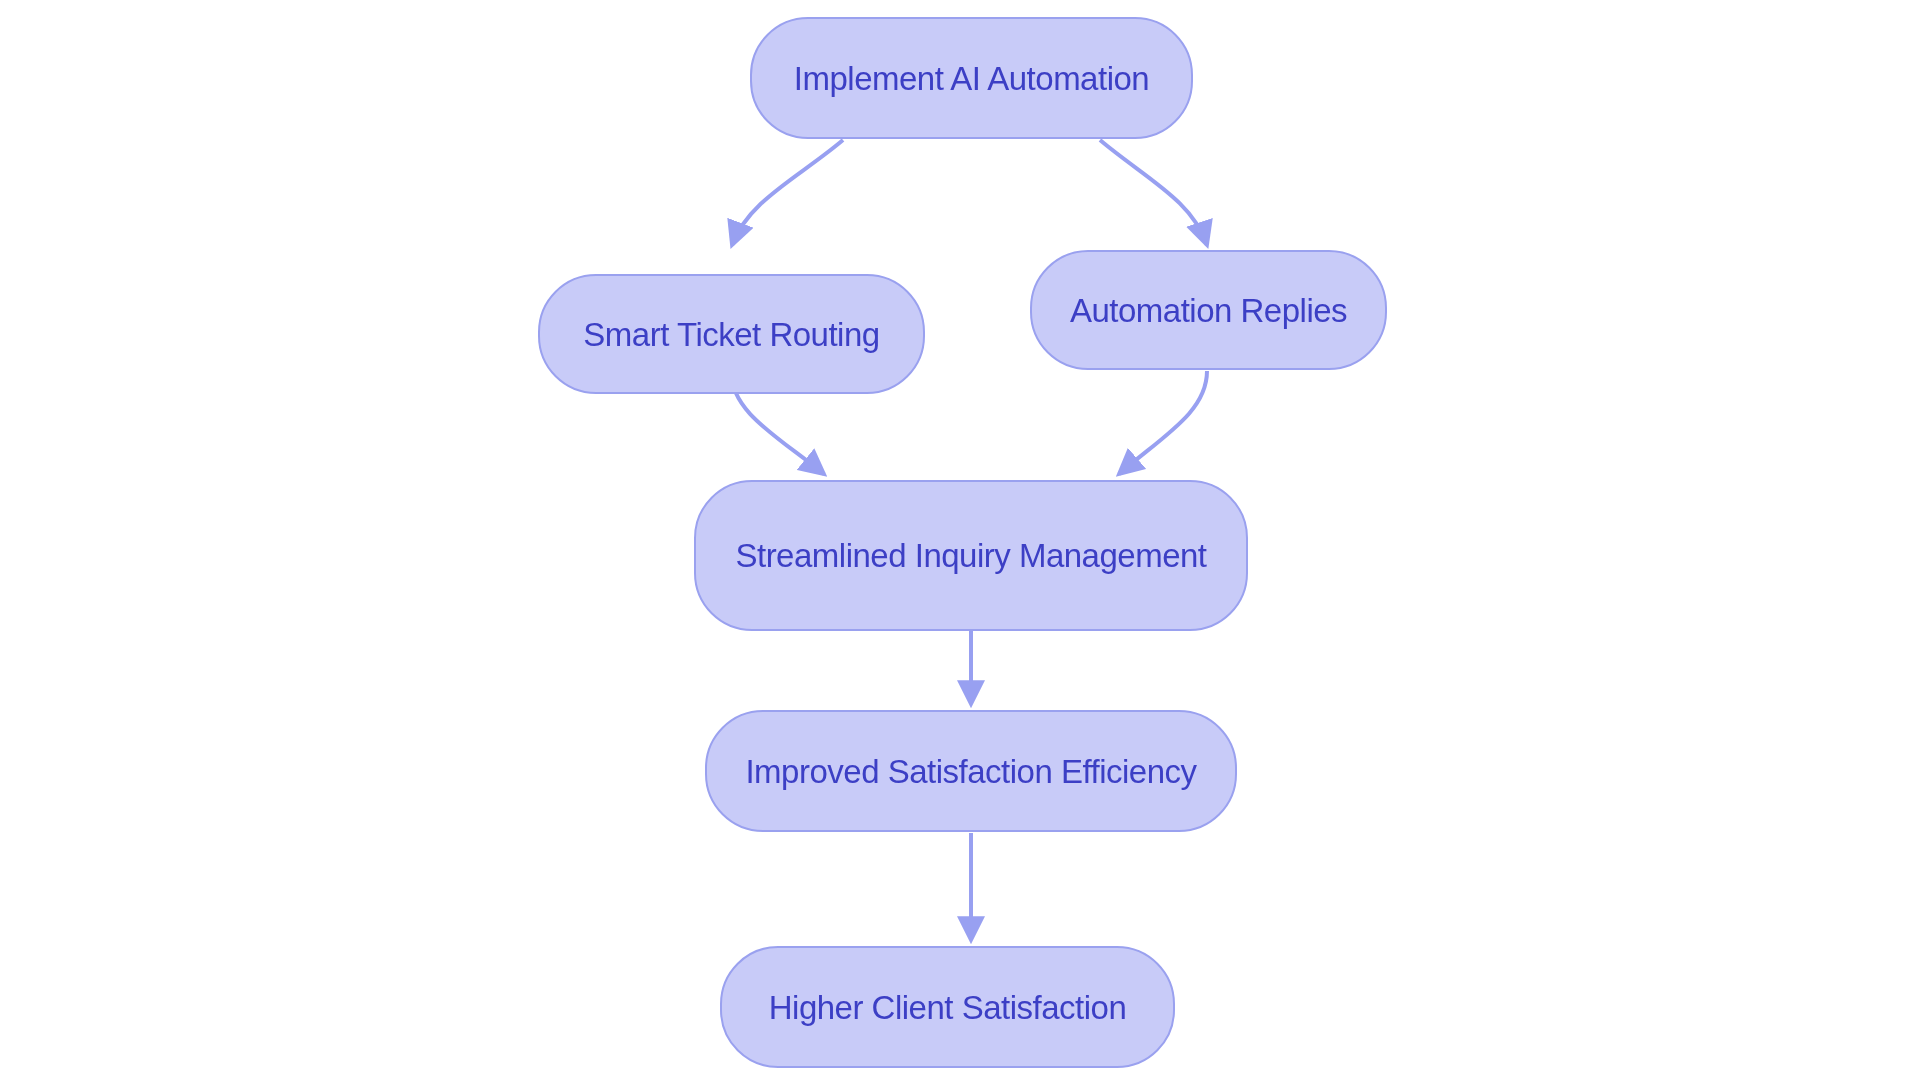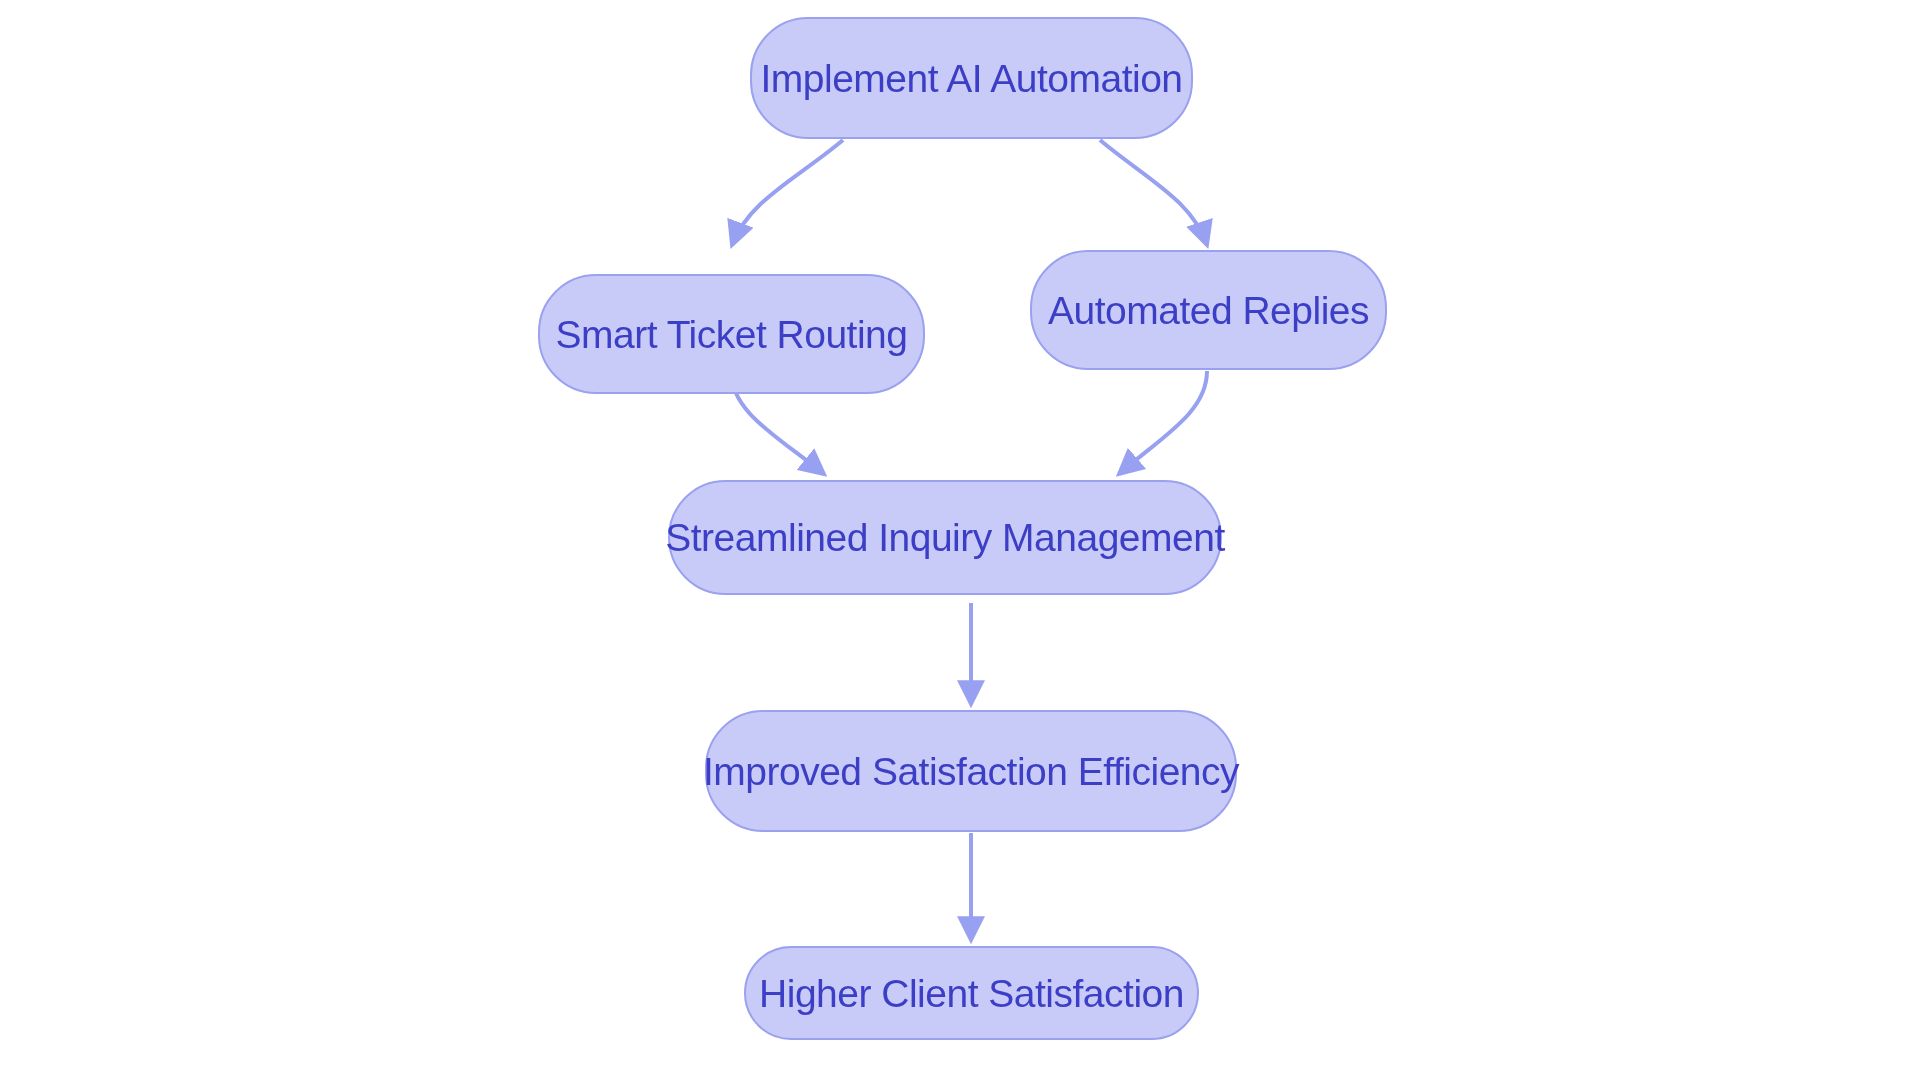--- a/index.html
+++ b/index.html
@@ -30,21 +30,21 @@
   .node{
     position:absolute;
     box-sizing:border-box;
     background:var(--node-fill);
     border:2px solid var(--node-border);
     border-radius:58px;
     display:flex;align-items:center;justify-content:center;
   }
   .node-label{
     color:var(--node-text);
-    font-size:39px;
+    font-size:33px;
     letter-spacing:-0.5px;
     white-space:nowrap;
     line-height:1;
   }
 </style>
 </head>
 <body>
 
 <div class="canvas">
 
@@ -64,28 +64,28 @@
 
   <div class="node" style="left:750px;top:17px;width:443px;height:122px;">
     <span class="node-label">Implement AI Automation</span>
   </div>
 
   <div class="node" style="left:538px;top:250px;width:387px;height:120px;margin-top:24px;">
     <span class="node-label">Smart Ticket Routing</span>
   </div>
 
   <div class="node" style="left:1030px;top:250px;width:357px;height:120px;">
-    <span class="node-label">Automated Replies</span>
+    <span class="node-label">Automation Replies</span>
   </div>
 
-  <div class="node" style="left:668px;top:480px;width:554px;height:115px;">
+  <div class="node" style="left:694px;top:480px;width:554px;height:151px;">
     <span class="node-label">Streamlined Inquiry Management</span>
   </div>
 
   <div class="node" style="left:705px;top:710px;width:532px;height:122px;">
     <span class="node-label">Improved Satisfaction Efficiency</span>
   </div>
 
-  <div class="node" style="left:744px;top:946px;width:455px;height:94px;">
+  <div class="node" style="left:720px;top:946px;width:455px;height:122px;">
     <span class="node-label">Higher Client Satisfaction</span>
   </div>
 
 </div>
 
 </body></html>

